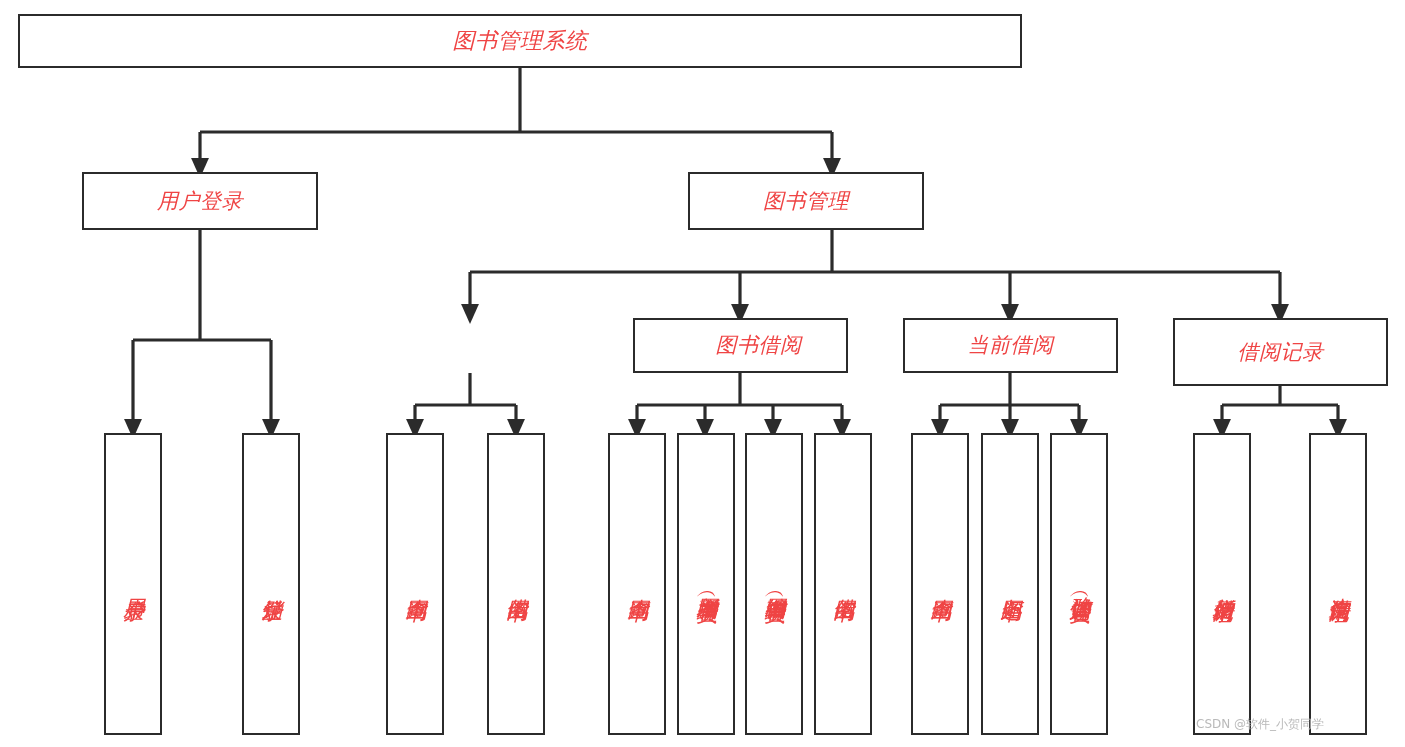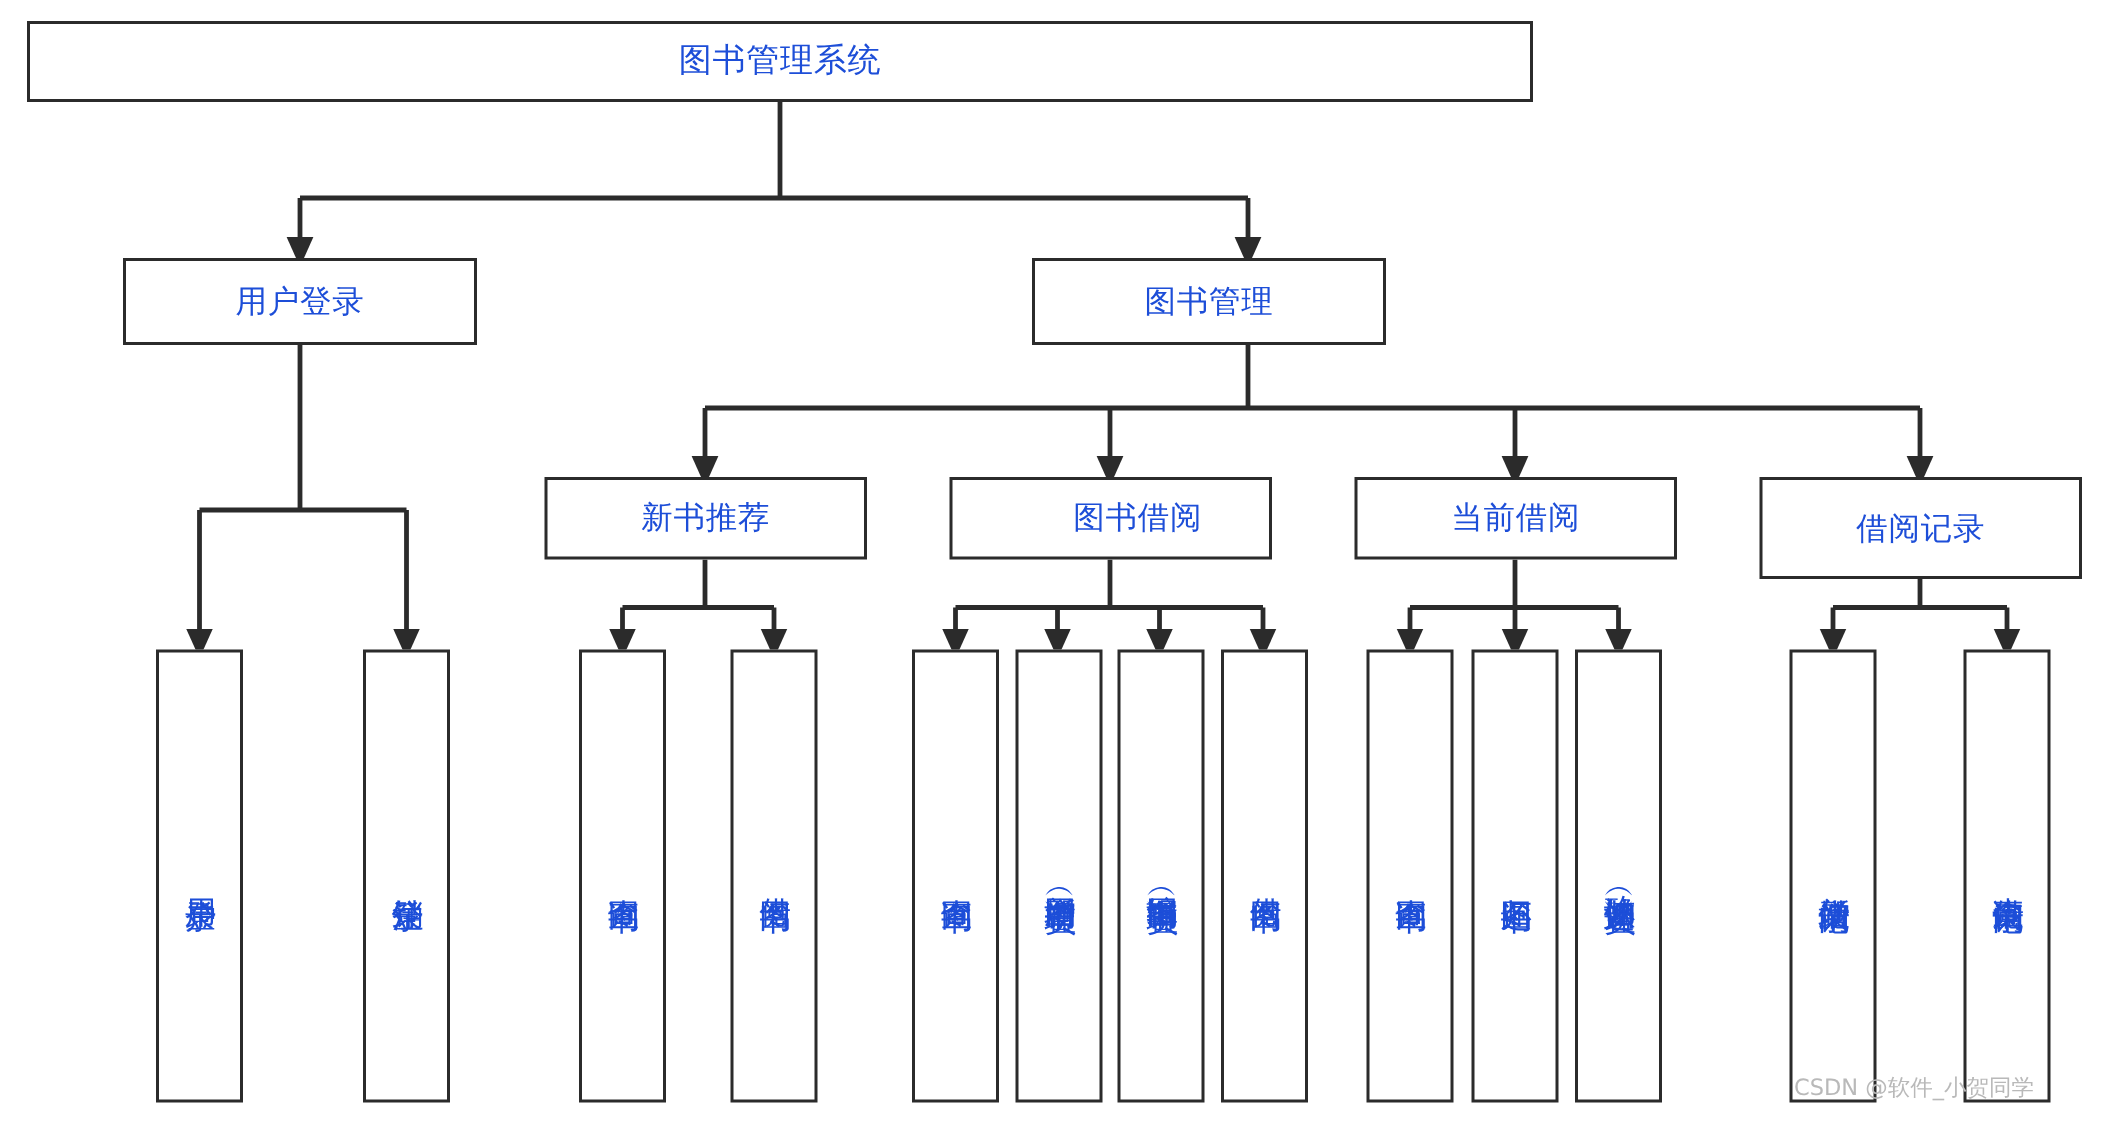--- a/index.html
+++ b/index.html
@@ -27,22 +27,23 @@
     pointer-events: none;
   }
   .node {
     position: absolute;
     box-sizing: border-box;
     border: 2.4px solid #2b2b2b;
     background: #ffffff;
     display: flex;
     align-items: center;
     justify-content: center;
-    color: #1d4ed8;
+    color: #ef4444;
     z-index: 2;
+    font-style: italic;
   }
   .node .label {
     display: block;
     text-align: center;
     line-height: 1.16;
     white-space: nowrap;
   }
   
   .node.horiz .label {
     font-size: 21px;
@@ -64,21 +65,21 @@
     letter-spacing: 1px;
     white-space: nowrap;
     max-height: 292px;
   }
   .node.vert.tall .label {
     max-height: 296px;
   }
   .watermark {
     position: absolute;
     color: #b9b9b9;
-    font-size: 15px;
+    font-size: 12px;
     white-space: nowrap;
     z-index: 3;
     font-family: "DejaVu Sans", "Liberation Sans", sans-serif;
   }
 </style>
 </head>
 <body>
 
 <div id="canvas">
 
@@ -138,23 +139,20 @@
     <span class="label">图书管理系统</span>
   </div>
 
   <div class="node horiz" style="left:82px; top:172px; width:236px; height:58px;">
     <span class="label">用户登录</span>
   </div>
   <div class="node horiz" style="left:688px; top:172px; width:236px; height:58px;">
     <span class="label">图书管理</span>
   </div>
 
-  <div class="node horiz" style="left:363px; top:318px; width:215px; height:55px;">
-    <span class="label">新书推荐</span>
-  </div>
   <div class="node horiz" style="left:633px; top:318px; width:215px; height:55px;padding-left:36px;">
     <span class="label">图书借阅</span>
   </div>
   <div class="node horiz" style="left:903px; top:318px; width:215px; height:55px;">
     <span class="label">当前借阅</span>
   </div>
   <div class="node horiz" style="left:1173px; top:318px; width:215px; height:68px;">
     <span class="label">借阅记录</span>
   </div>
 

